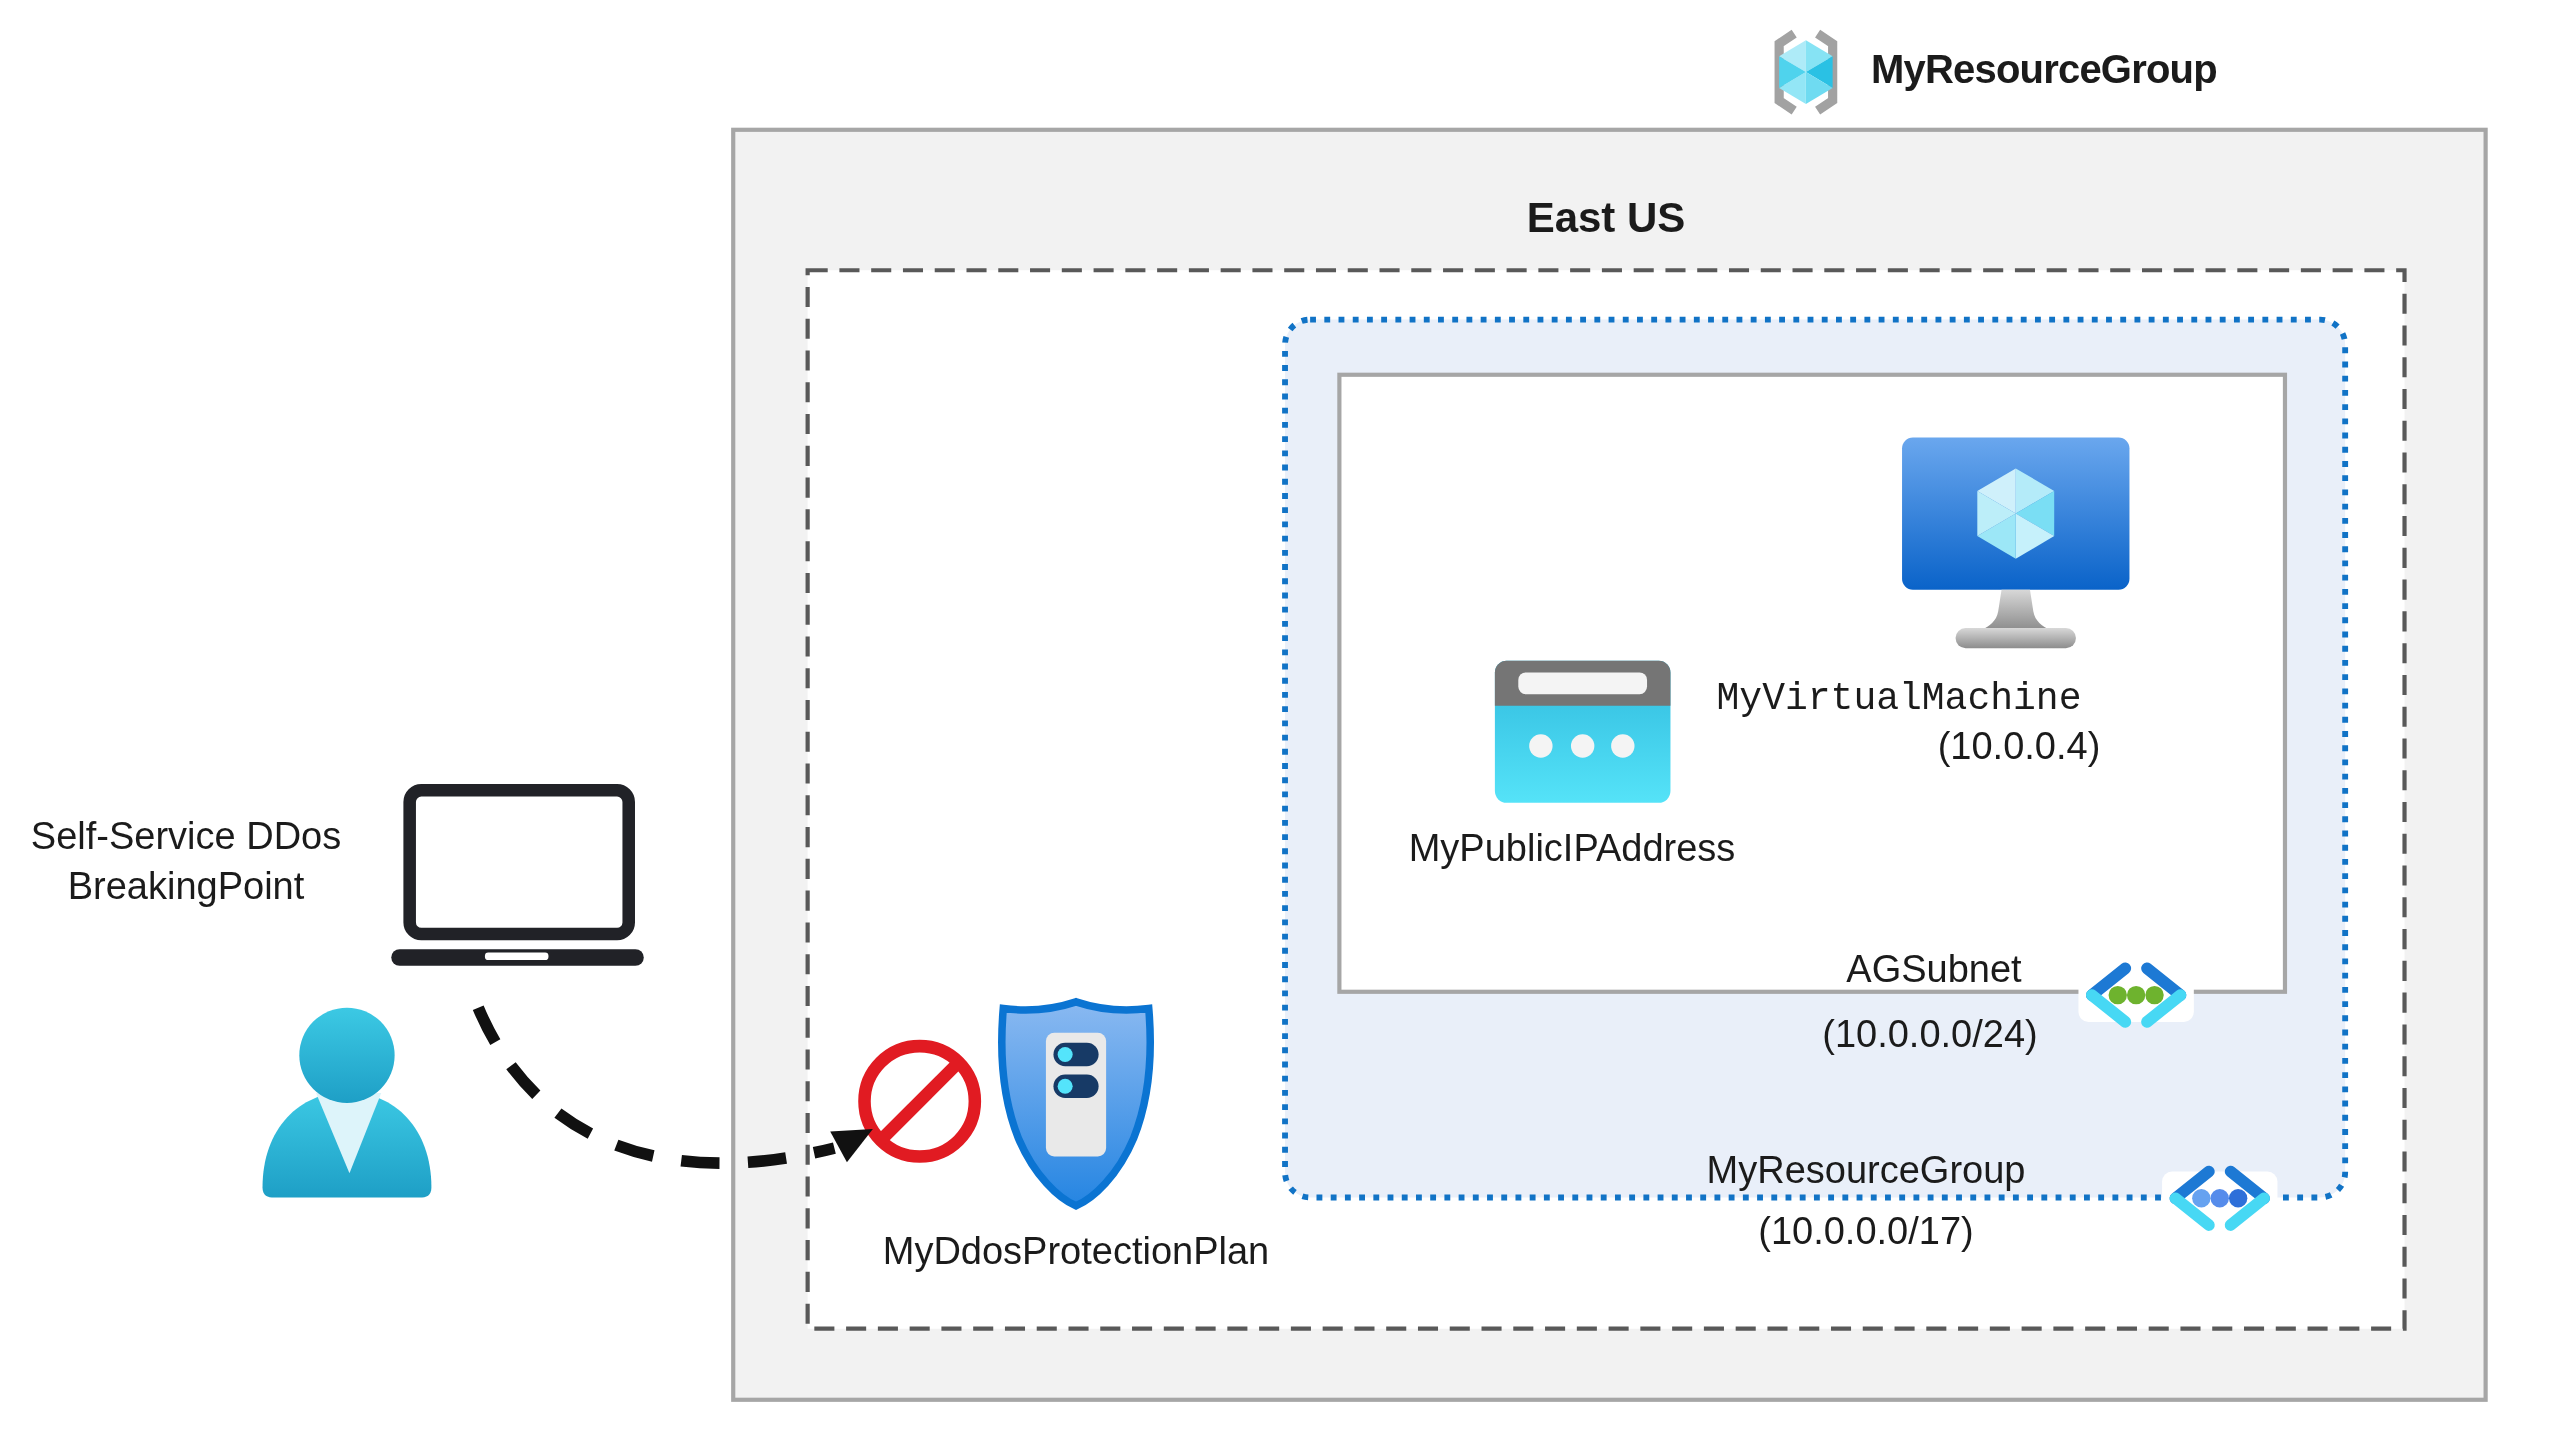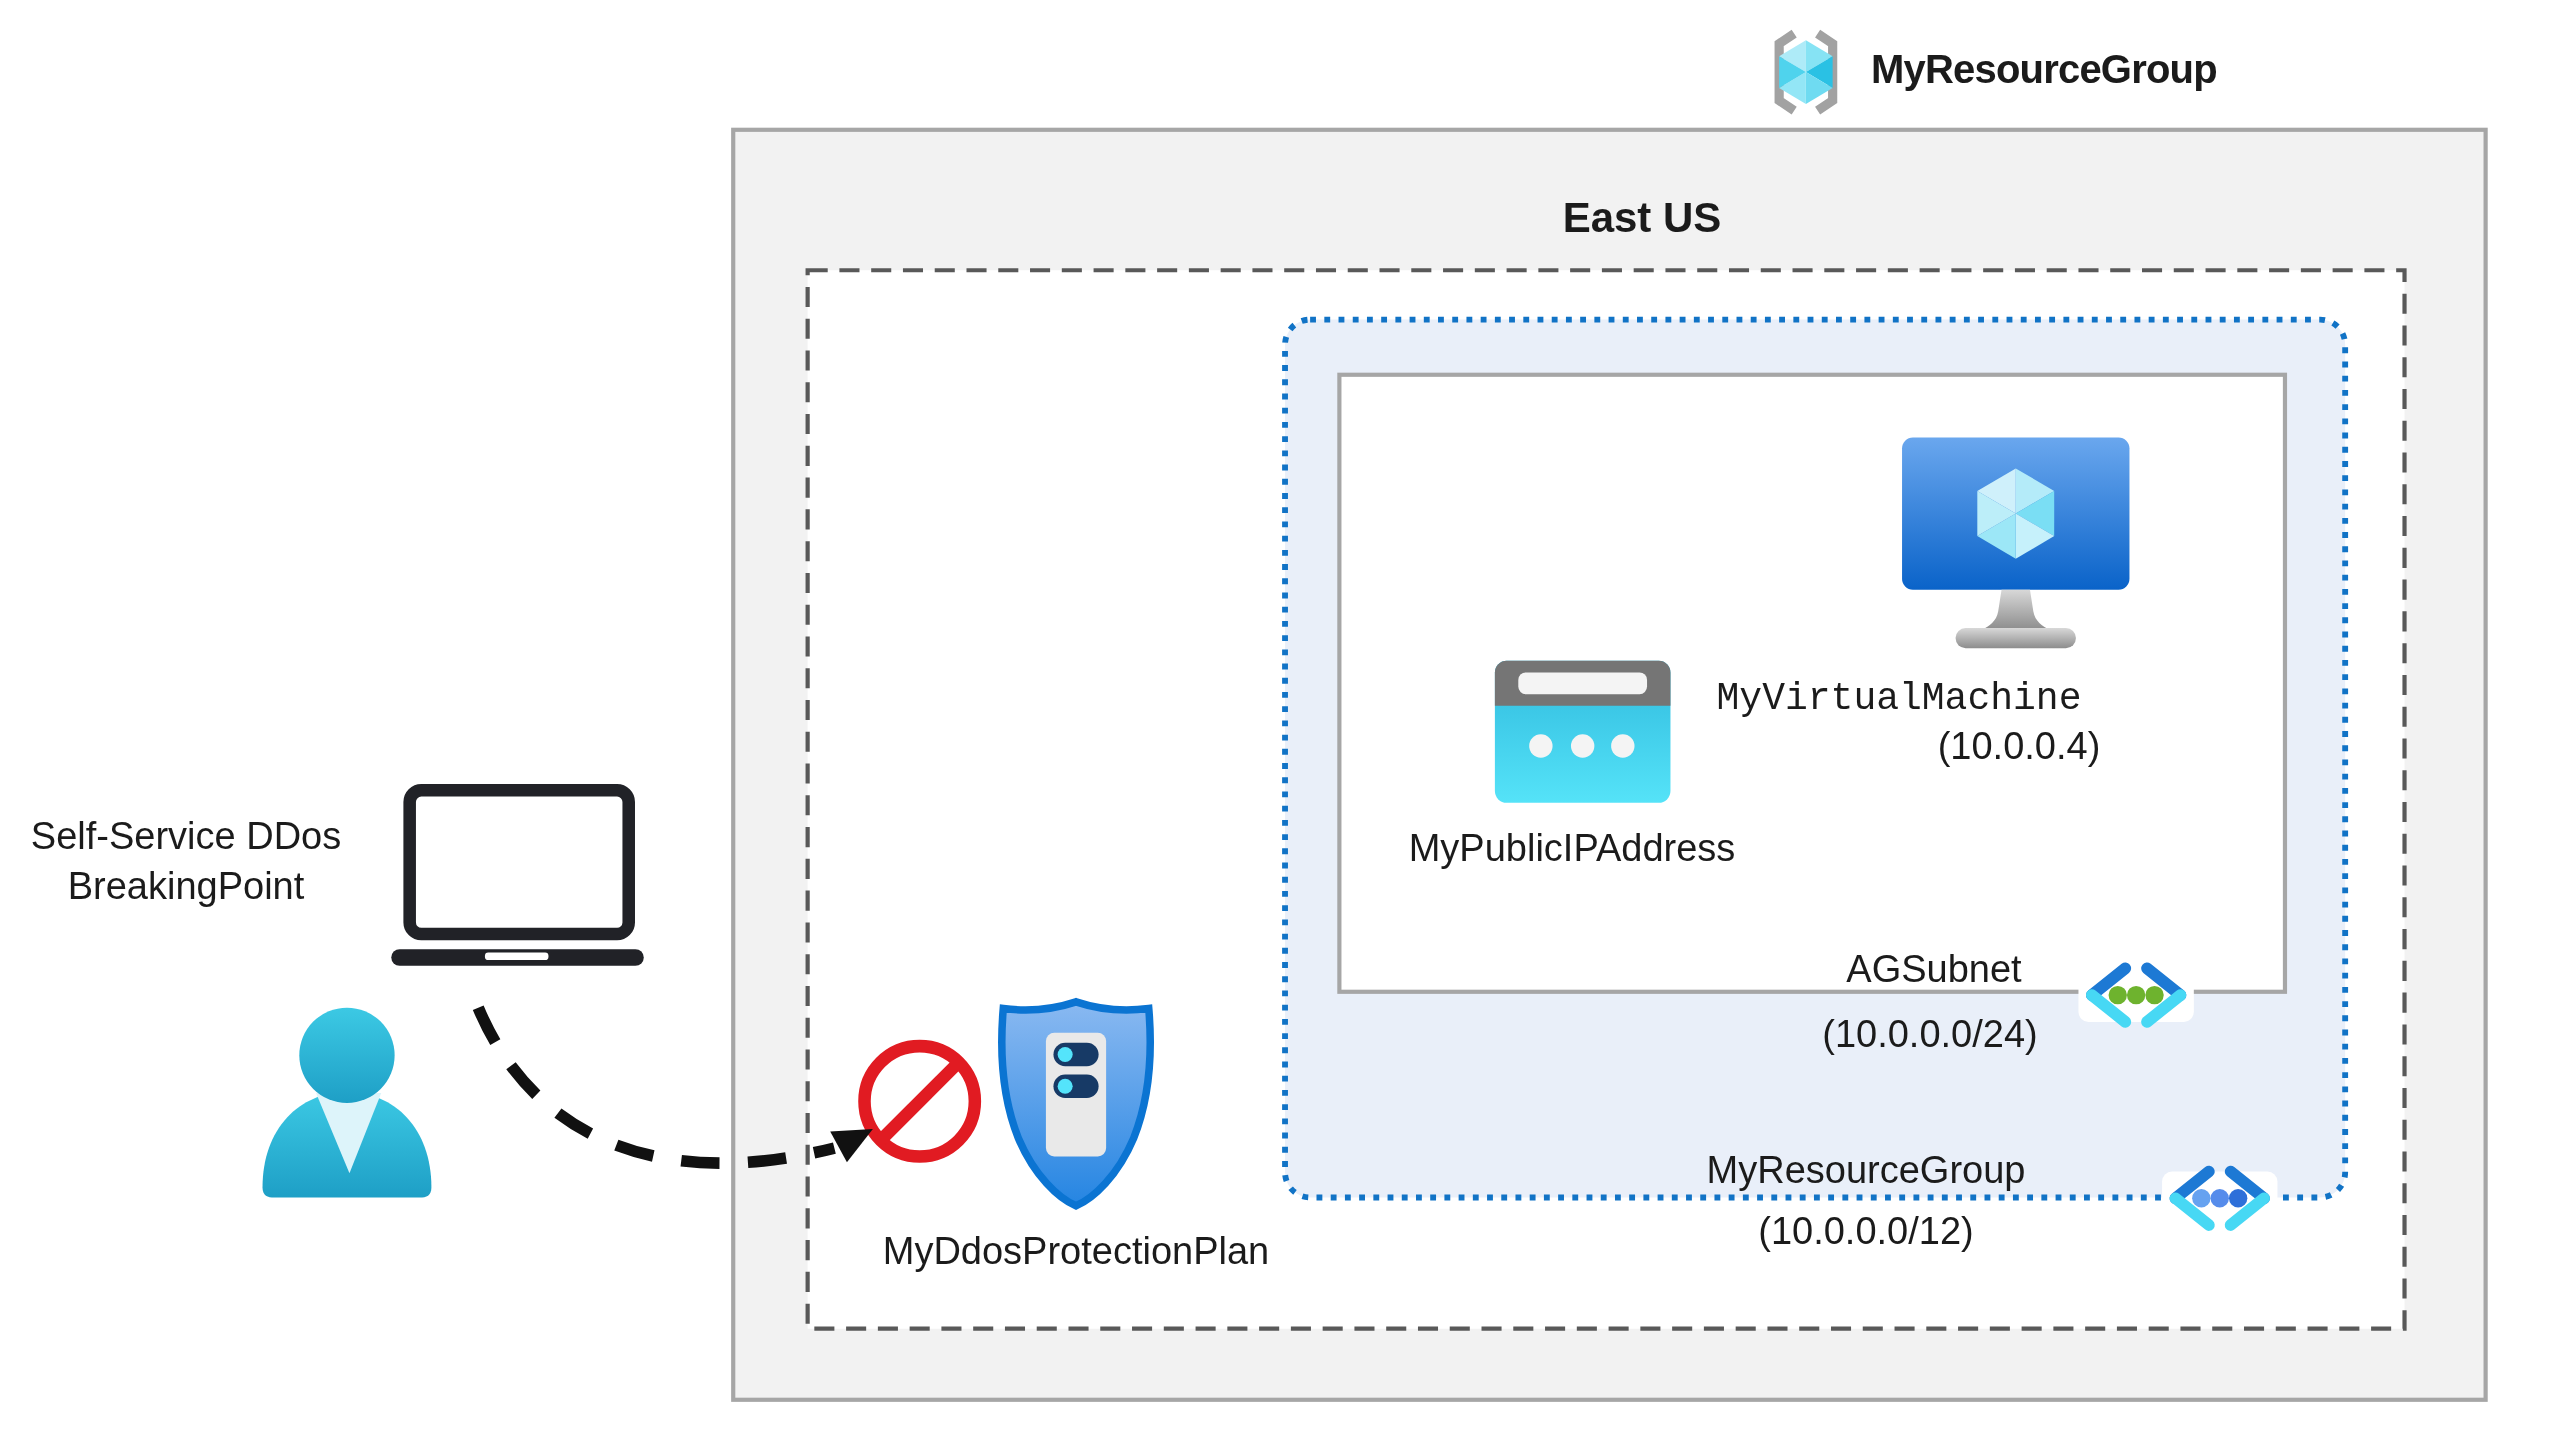--- a/index.html
+++ b/index.html
@@ -2,21 +2,21 @@
 <html style="font-size:13.4px"><head>
 <meta charset="utf-8">
 <style>
   html,body{margin:0;padding:0;background:#ffffff;}
   body{width:2550px;height:1456px;position:relative;overflow:hidden;
        font-family:"Liberation Sans","DejaVu Sans",sans-serif;color:#1b1b1b;}
   #diagram-svg{position:absolute;left:0;top:0;z-index:1;}
   .lbl{position:absolute;z-index:2;white-space:nowrap;text-align:center;
        transform:translateX(-50%);font-size:38px;line-height:1.3;color:#1b1b1b;}
   .lbl-left{transform:none;text-align:left;}
-  .region-title{font-size:42px;font-weight:700;margin-left:36px;}
+  .region-title{font-size:42px;font-weight:700;}
   .rg-title{font-size:40px;font-weight:700;letter-spacing:-0.8px;}
   .attacker-block{line-height:50px;}
 </style>
 </head>
 <body>
 
 <svg id="diagram-svg" width="2550" height="1456" viewBox="0 0 3050 1741">
   <defs>
     <linearGradient id="gradMonitor" x1="0" y1="0" x2="0" y2="1">
       <stop offset="0" stop-color="#6aa7ee"></stop>
@@ -142,21 +142,21 @@
 
 <div class="lbl" style="left:1899px;top:674px;font-family:Liberation Mono, monospace;">MyVirtualMachine</div>
 <div class="lbl" style="left:2019px;top:722px;">(10.0.0.4)</div>
 
 <div class="lbl" style="left:1572px;top:824px;">MyPublicIPAddress</div>
 
 <div class="lbl" style="left:1934px;top:945px;">AGSubnet</div>
 <div class="lbl" style="left:1930px;top:1010px;">(10.0.0.0/24)</div>
 
 <div class="lbl" style="left:1866px;top:1146px;">MyResourceGroup</div>
-<div class="lbl" style="left:1866px;top:1207px;">(10.0.0.0/12)</div>
+<div class="lbl" style="left:1866px;top:1207px;">(10.0.0.0/17)</div>
 
 <div class="lbl" style="left:1076px;top:1227px;">MyDdosProtectionPlan</div>
 
 <div class="lbl attacker-block" style="left:186px;top:811px;">
   <div>Self-Service DDos</div>
   <div>BreakingPoint</div>
 </div>
 
 
 </body></html>

